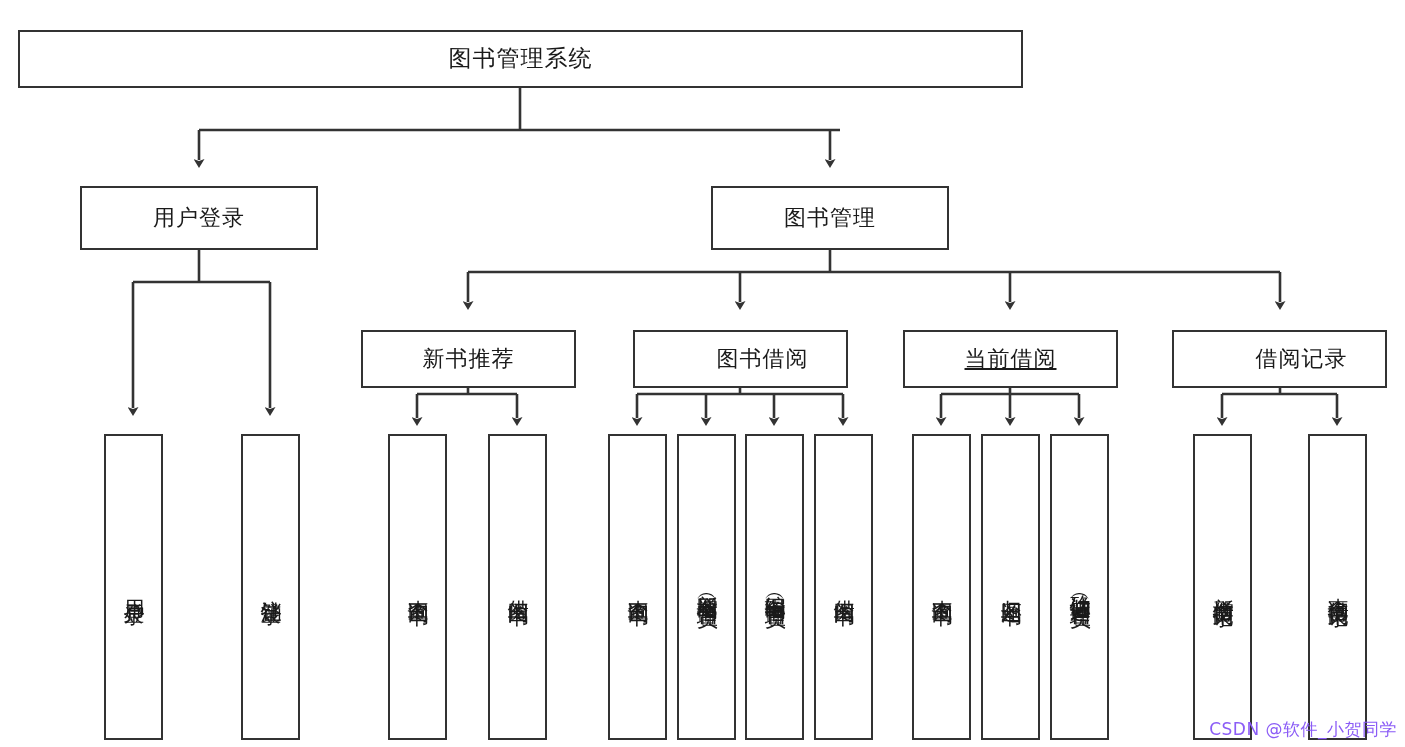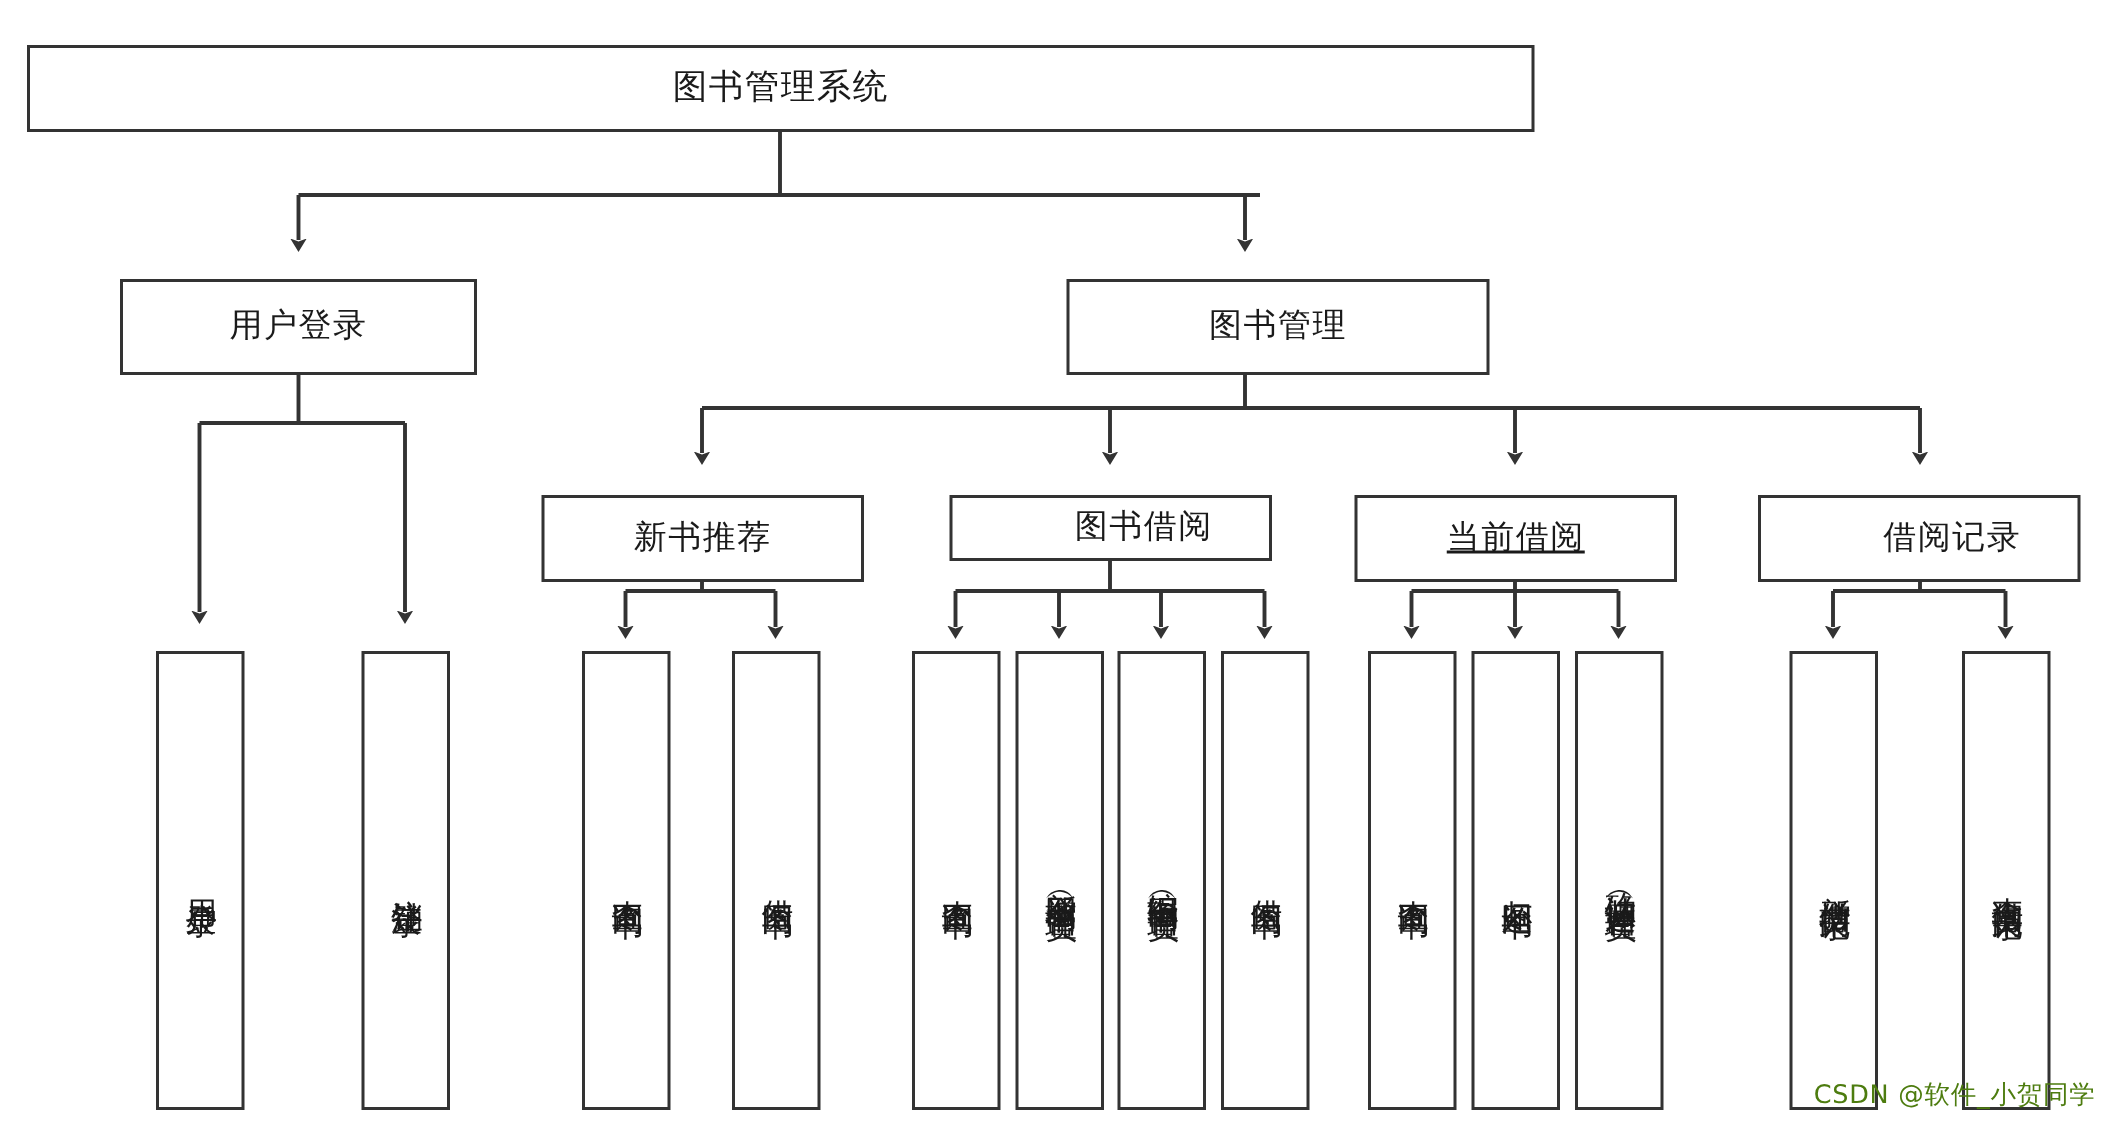--- a/index.html
+++ b/index.html
@@ -64,21 +64,21 @@
     text-orientation: upright;
     letter-spacing: 2px;
     white-space: pre-line;
     display: block;
   }
   #watermark {
     position: absolute;
     right: 8px;
     bottom: 6px;
     font-size: 17px;
-    color: #4d7c0f;
+    color: #8b5cf6;
     letter-spacing: 0.5px;
     z-index: 5;
     white-space: nowrap;
     font-family: "DejaVu Sans", "Liberation Sans", sans-serif;
   }
 </style>
 </head>
 <body>
 
 <div id="diagram-root">
@@ -131,25 +131,25 @@
       <path d="M1222,394 L1337,394"></path>
       <path d="M1222,394 L1222,418" marker-end="url(#arrow)"></path>
       <path d="M1337,394 L1337,418" marker-end="url(#arrow)"></path>
     </g>
   </svg>
 
   <div class="node node-h node-root" style="left:18px; top:14px; width:1005px; height:58px;">图书管理系统</div>
 
   <div class="node node-h" style="left:80px; top:170px; width:238px; height:64px;">用户登录</div>
 
-  <div class="node node-h" style="left:711px; top:170px; width:282px; height:64px;">图书管理</div>
+  <div class="node node-h" style="left:711px; top:170px; width:238px; height:64px;">图书管理</div>
 
   <div class="node node-h" style="left:361px; top:314px; width:215px; height:58px;">新书推荐</div>
 
-  <div class="node node-h" style="left:633px; top:314px; width:215px; height:44px;padding-left:44px;">图书借阅</div>
+  <div class="node node-h" style="left:633px; top:314px; width:215px; height:58px;padding-left:44px;">图书借阅</div>
 
   <div class="node node-h" style="left:903px; top:314px; width:215px; height:58px;text-decoration:underline;">当前借阅</div>
 
   <div class="node node-h" style="left:1172px; top:314px; width:215px; height:58px;padding-left:44px;">借阅记录</div>
 
   <div class="node node-v" style="left:104px; top:434px; width:59px; height:306px;">
     <span class="vlabel">用户登录</span>
   </div>
 
   <div class="node node-v" style="left:241px; top:434px; width:59px; height:306px;">

